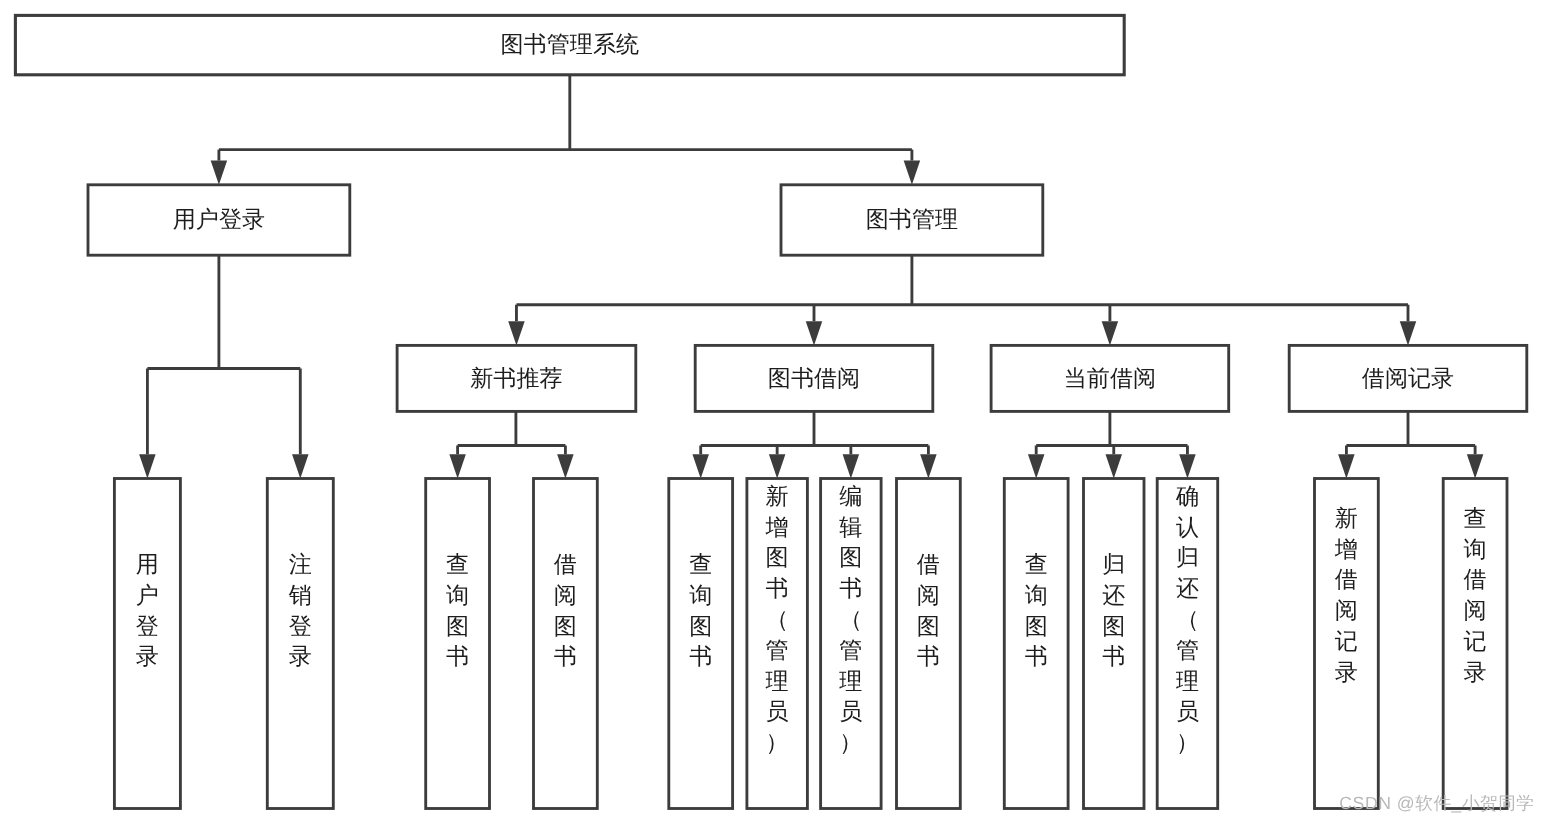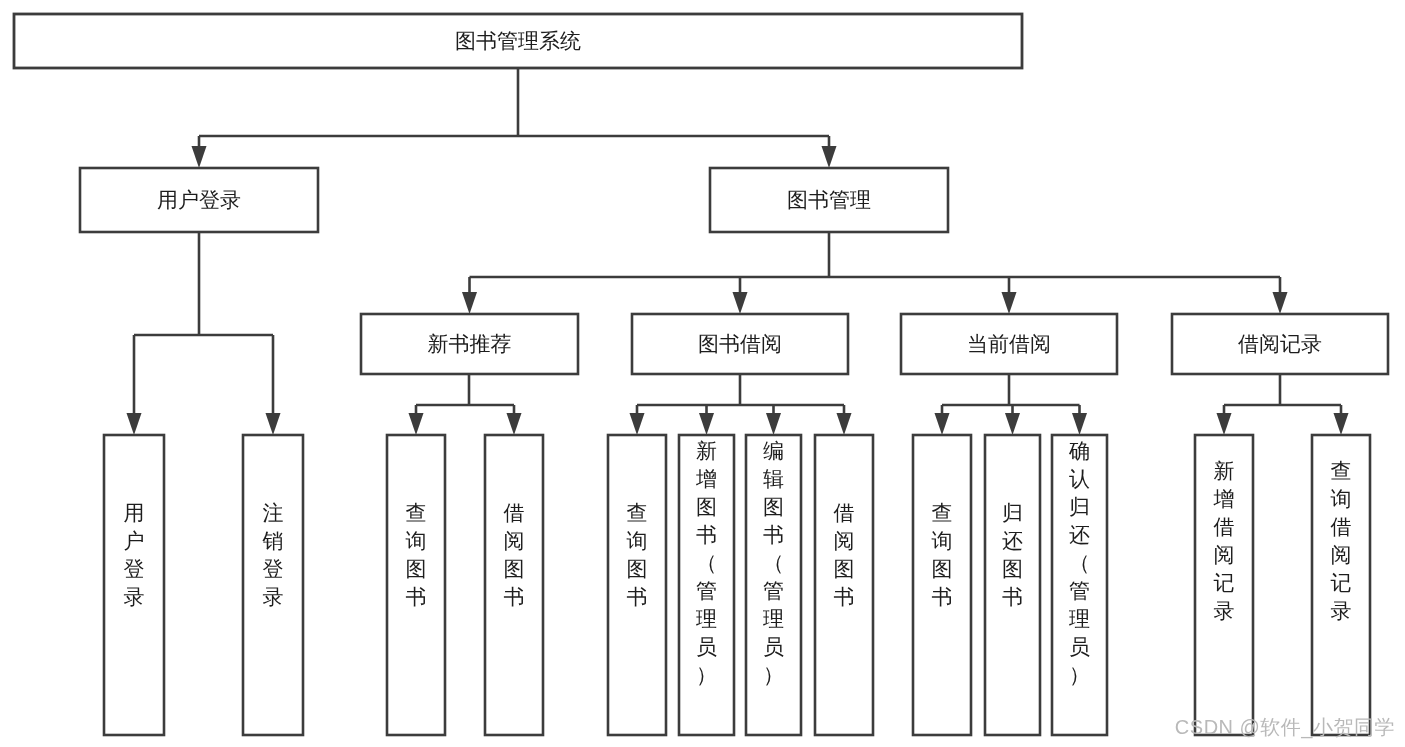--- a/index.html
+++ b/index.html
@@ -56,21 +56,21 @@
     font-family: "Liberation Sans", "DejaVu Sans", sans-serif;
     font-size: 21px;
     fill: #1d1d1d;
     text-anchor: middle;
   }
   .watermark {
     position: absolute;
     right: 10px;
     bottom: 6px;
     font-family: "Liberation Sans", "DejaVu Sans", sans-serif;
-    font-size: 20px;
+    font-size: 16px;
     color: #b9b9b9;
     letter-spacing: 0.5px;
     white-space: nowrap;
     user-select: none;
   }
 </style>
 </head>
 <body>
 
 <div id="diagram-root">

